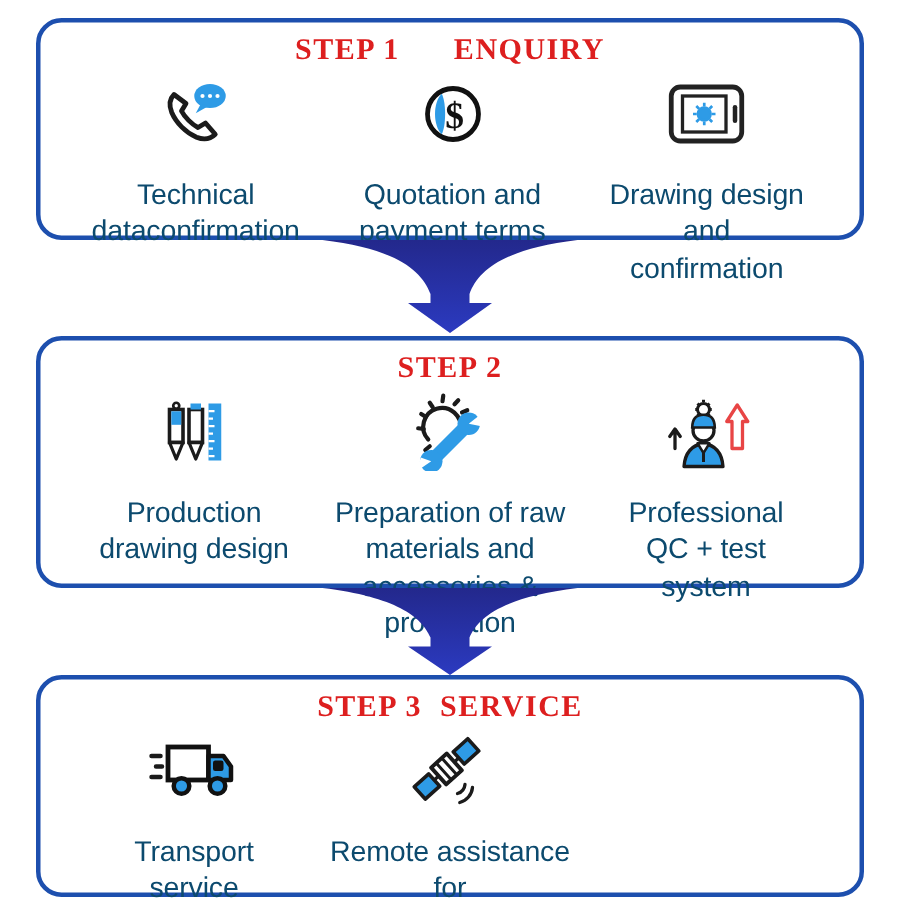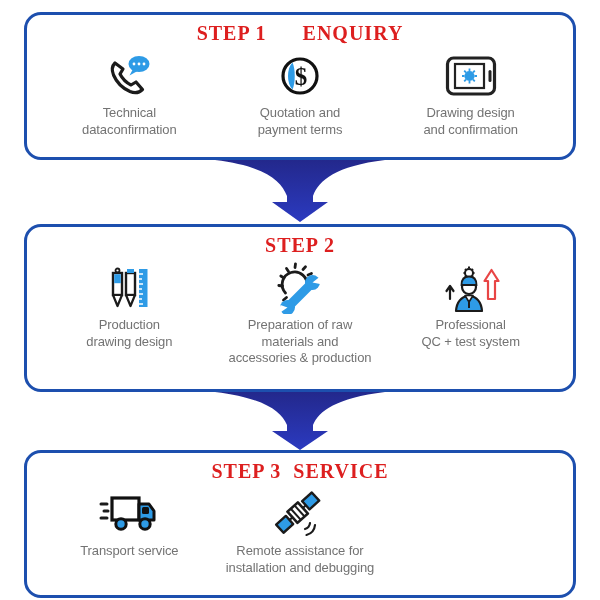--- a/index.html
+++ b/index.html
@@ -41,24 +41,24 @@
     display:grid;
     grid-template-columns:1fr 1.35fr 1fr;
     column-gap:10px;
     margin-top:2px;
   }
   .col{display:flex;flex-direction:column;align-items:center;}
   .icon-slot{
     height:52px;display:flex;align-items:center;justify-content:center;
   }
   .item-label{
-    margin-top:3px;
-    font-size:13px;
+    margin-top:17px;
+    font-size:19px;
     line-height:1.28;
-    color:#737373;
+    color:#0c4a6e;
     text-align:center;
     white-space:pre-line;
     letter-spacing:-0.1px;
   }
   .arrow-gap{
     display:flex;align-items:flex-start;justify-content:center;
   }
   .arrow-gap.g1{height:64px;}
   .arrow-gap.g2{height:58px;}
   svg{display:block;}

